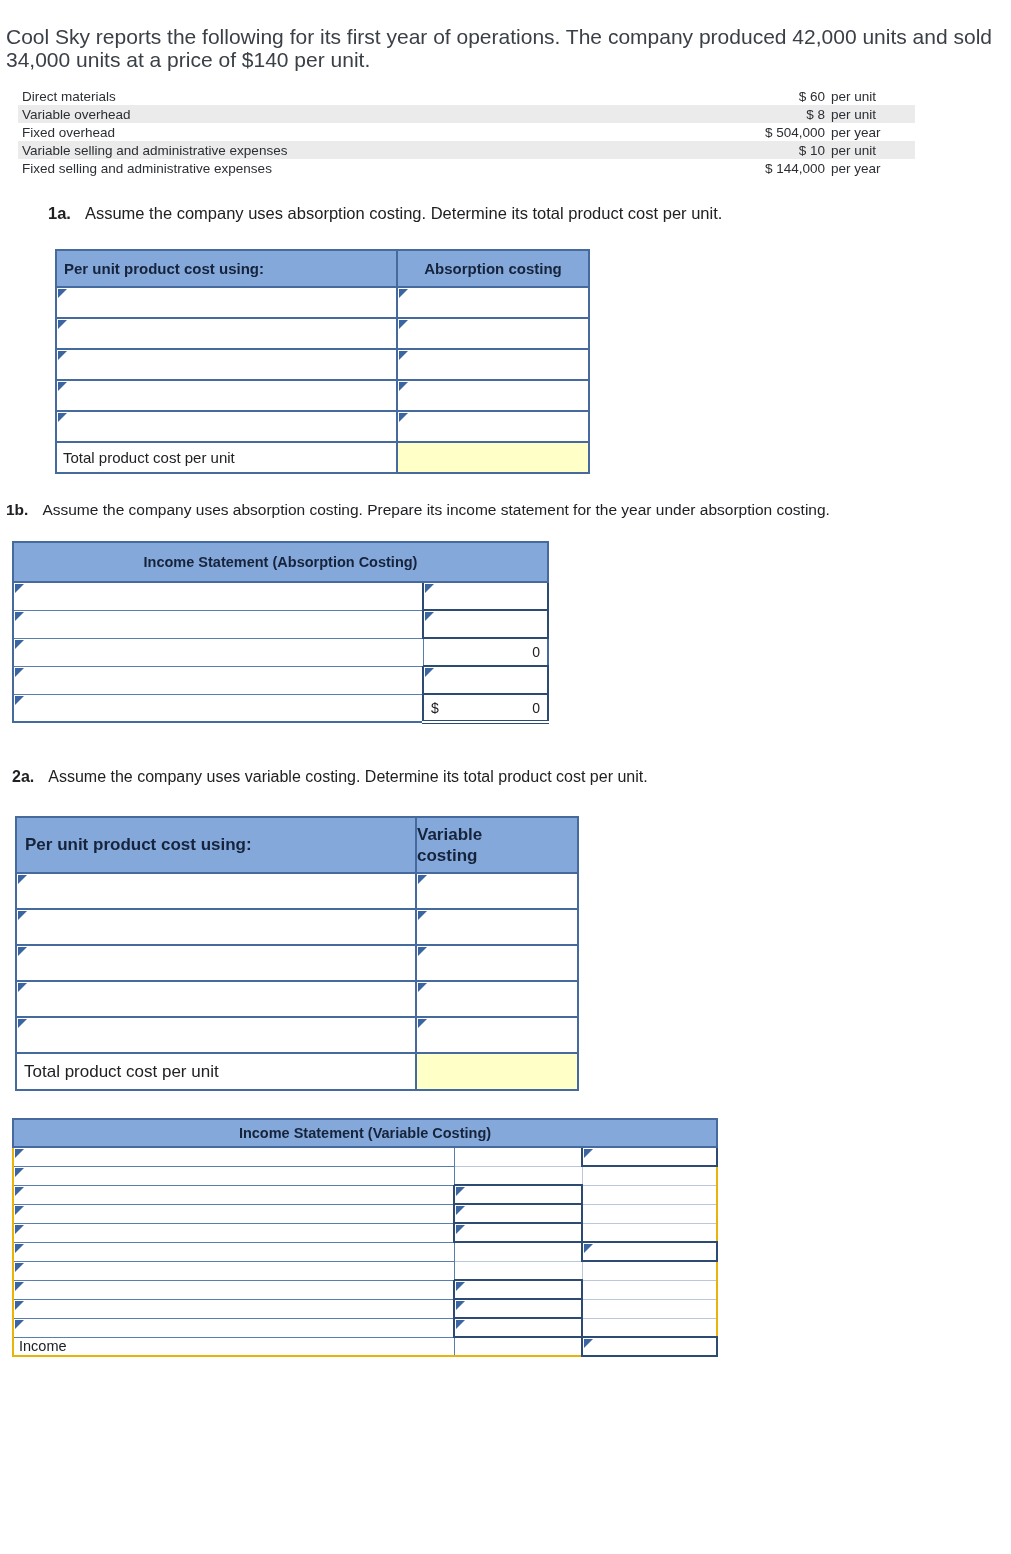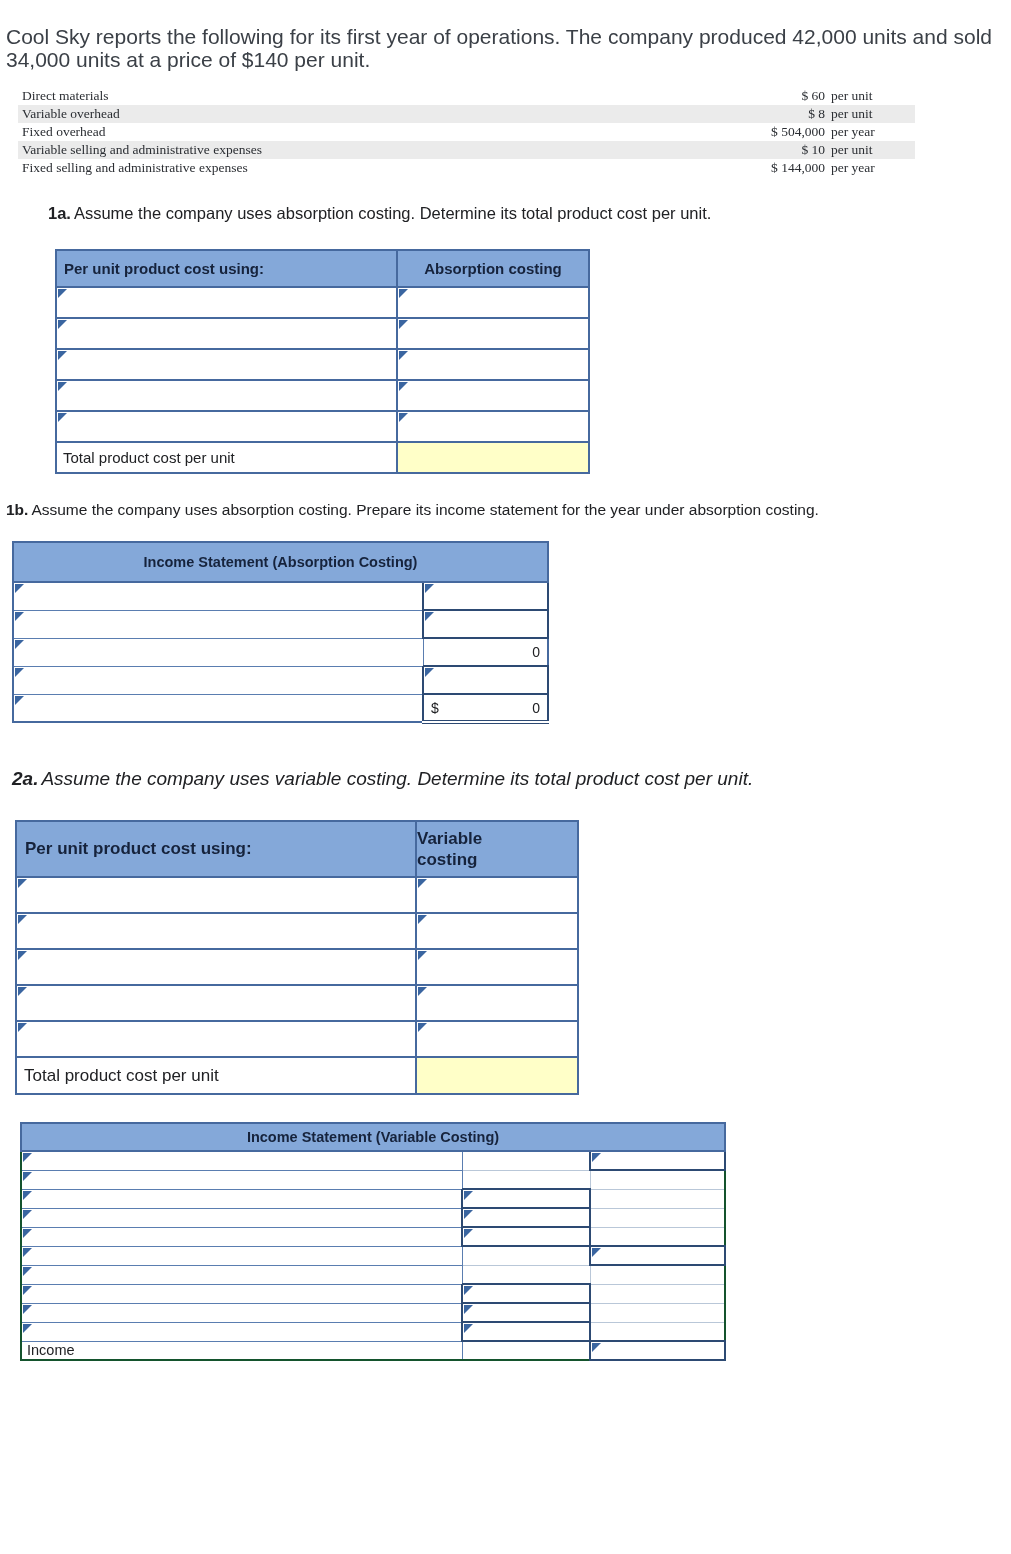--- a/index.html
+++ b/index.html
@@ -5,31 +5,31 @@
   html, body { margin:0; padding:0; }
   body {
     width:1011px; min-height:1554px; background:#ffffff;
     font-family:"Liberation Sans", sans-serif; color:#202124;
   }
 
   .intro { margin:0; padding:25px 6px 0 6px; font-size:21px; line-height:23px; color:#3b4047; max-width:1000px; }
 
   
   .cost-table { margin:16px 0 0 18px; border-collapse:collapse; width:897px;
-    font-family:Liberation Serif, serif; font-size:13.5px; color:#2b2e33; }
+    font-family:Liberation Sans, sans-serif; font-size:13.5px; color:#2b2e33; }
   .cost-table td { padding:0 4px; height:18px; white-space:nowrap; }
   .cost-table tr:nth-child(even) td { background:#ebebeb; }
   .cost-table td.amt { text-align:right; width:112px; padding-right:2px; }
   .cost-table td.unit { width:80px; }
 
   .q-head { margin:0; color:#202124; }
-  .q-head .pfx { font-weight:700; margin-right:3px; }
+  .q-head .pfx { font-weight:700; margin-right:14px; }
   #h1a { margin:27px 0 0 48px; font-size:16.5px; }
   #h1b { margin:27px 0 0 6px;  font-size:15.5px; }
-  #h2a { margin:44px 0 0 12px; font-size:19px;font-style:italic; }
+  #h2a { margin:44px 0 0 12px; font-size:16px; }
   #h2b { margin:31px 0 0 12px; font-size:15.5px; }
 
   table.grid { border-collapse:collapse; table-layout:fixed; }
   table.grid td { padding:0; box-sizing:border-box; vertical-align:middle; background:#fff; }
   .rel { position:relative; }
   .tri { position:absolute; top:1px; left:1px; width:0; height:0;
          border-top:9px solid #3a65a0; border-right:9px solid transparent; }
 
   
   #t1a { margin:26px 0 0 55px; border:2px solid #46699e; }
@@ -56,21 +56,21 @@
   #t2a td { border:2px solid #46699e; }
   #t2a .hdr td { background:#84a8d9; height:56px; font-weight:700; font-size:17px; color:#16233c; }
   #t2a .hl { padding-left:8px; text-align:left; }
   #t2a .hr { text-align:left; }
   #t2a .hr .wrapspan { display:inline-block; width:92px; line-height:21px; }
   #t2a .row td { height:36px; }
   #t2a .tlab { font-size:17px; padding-left:7px; height:37px; }
   #t2a .tyellow { background:#ffffc8; }
 
   
-  #t2b { margin:27px 0 0 20px; border:2px solid #14532d; font-size:14px; }
+  #t2b { margin:27px 0 0 12px; border:2px solid #eab308; font-size:14px; }
   #t2b .hdr td { background:#84a8d9; height:28px; text-align:center; font-weight:700; font-size:14.5px; color:#16233c; border:2px solid #46699e; }
   #t2b td { height:19px; }
   #t2b .cell1 { border:1px solid #5a7db0; }
   #t2b .cin { border:2px solid #2d4a73; }
   #t2b .cplain { border:1px solid #b9c7d8; }
   #t2b .income { font-size:14.5px; padding-left:5px; border:1px solid #5a7db0; }
 </style>
 </head>
 <body>
 

